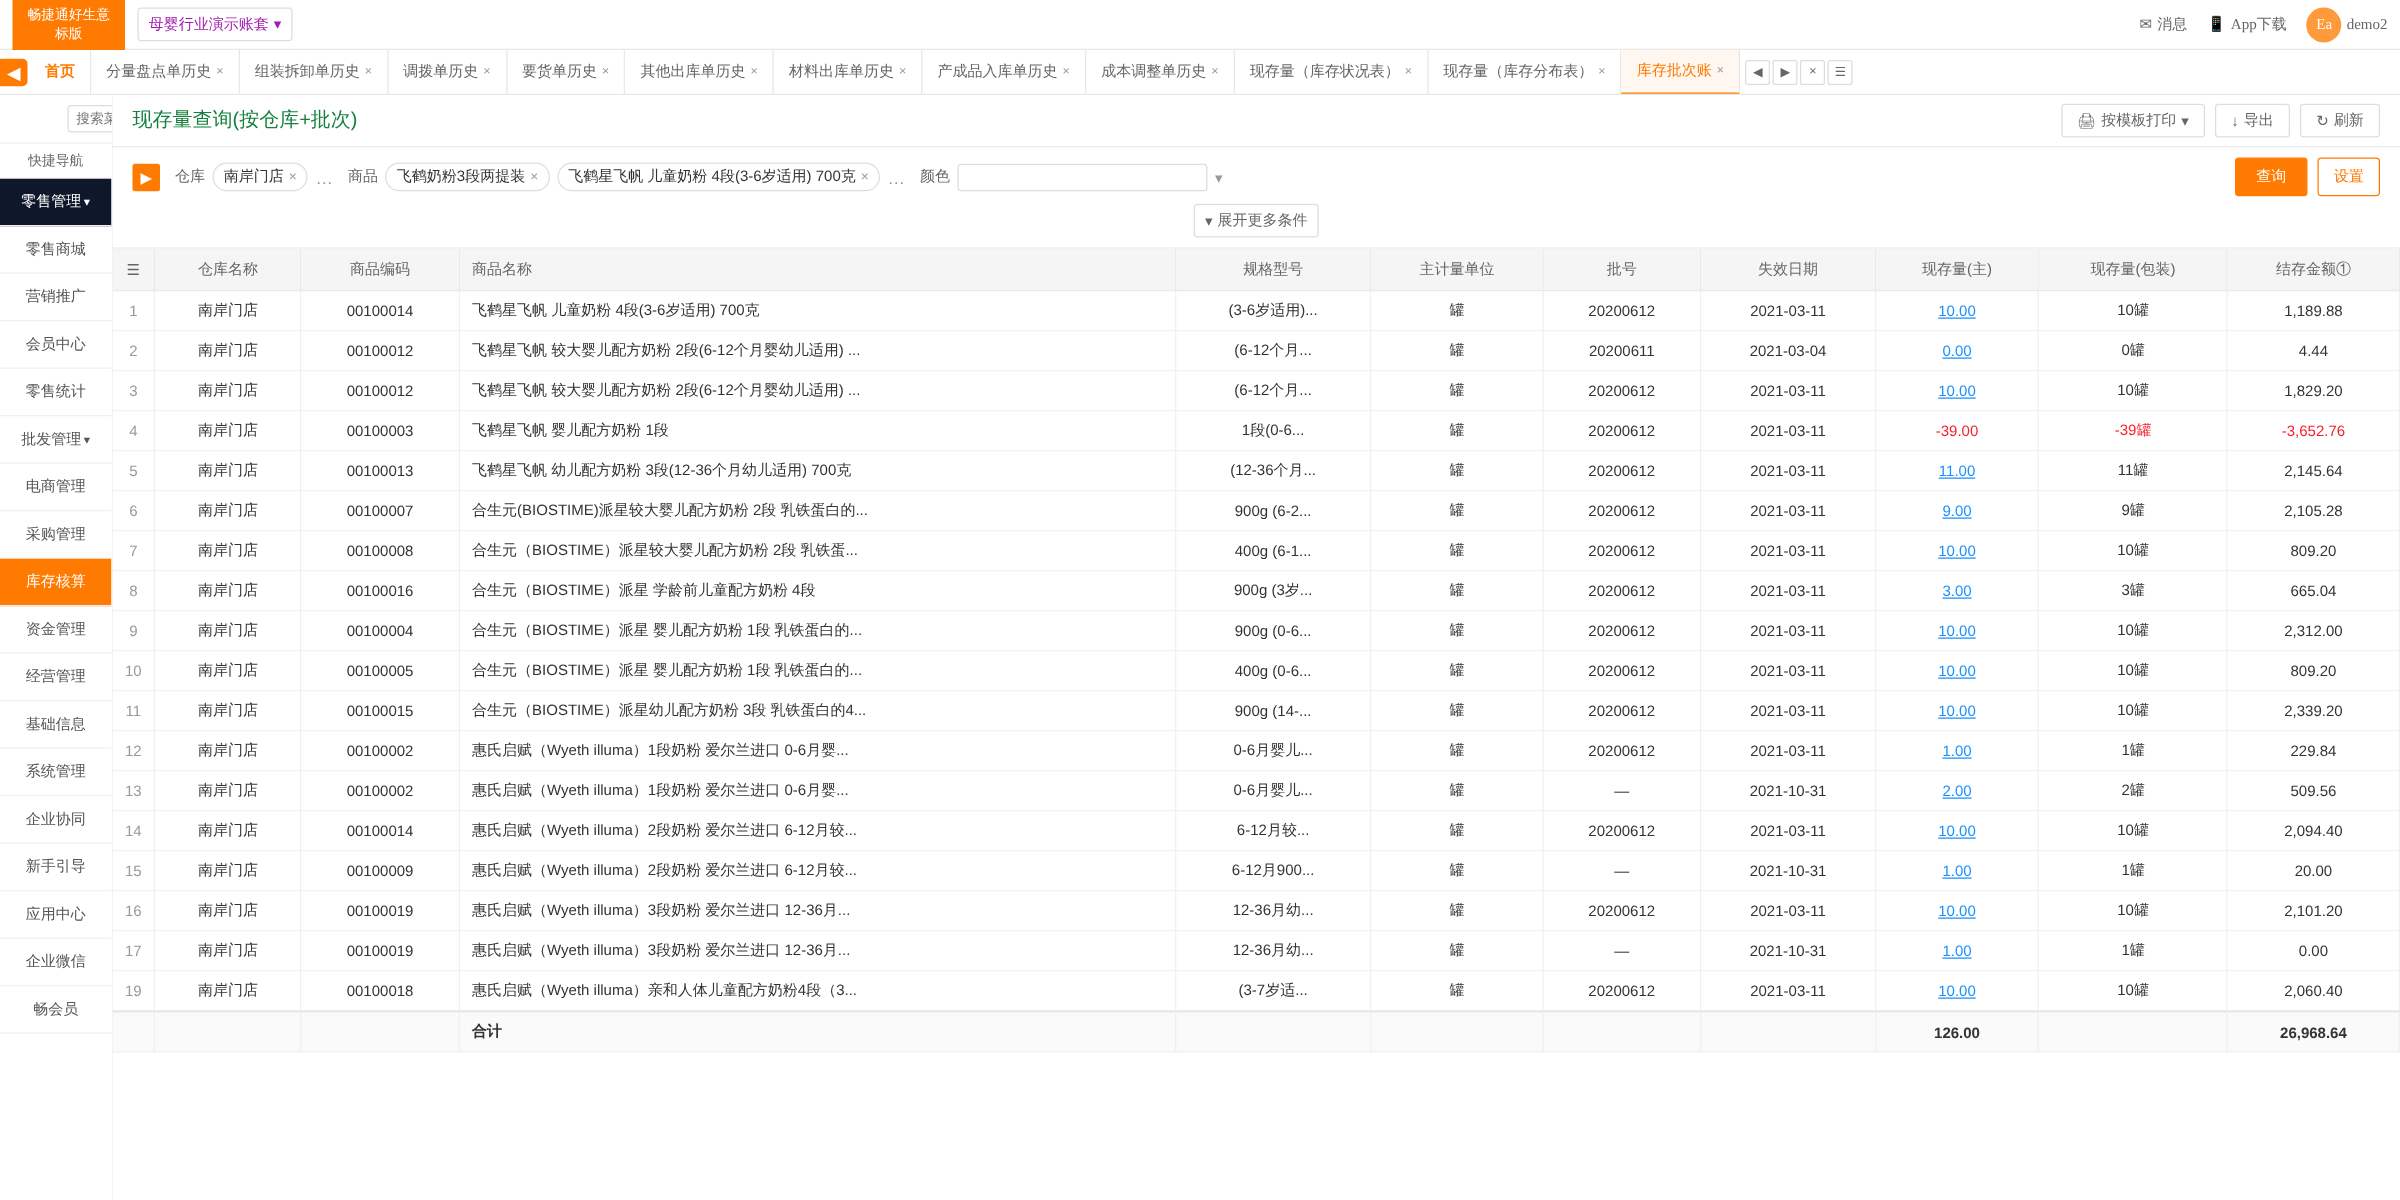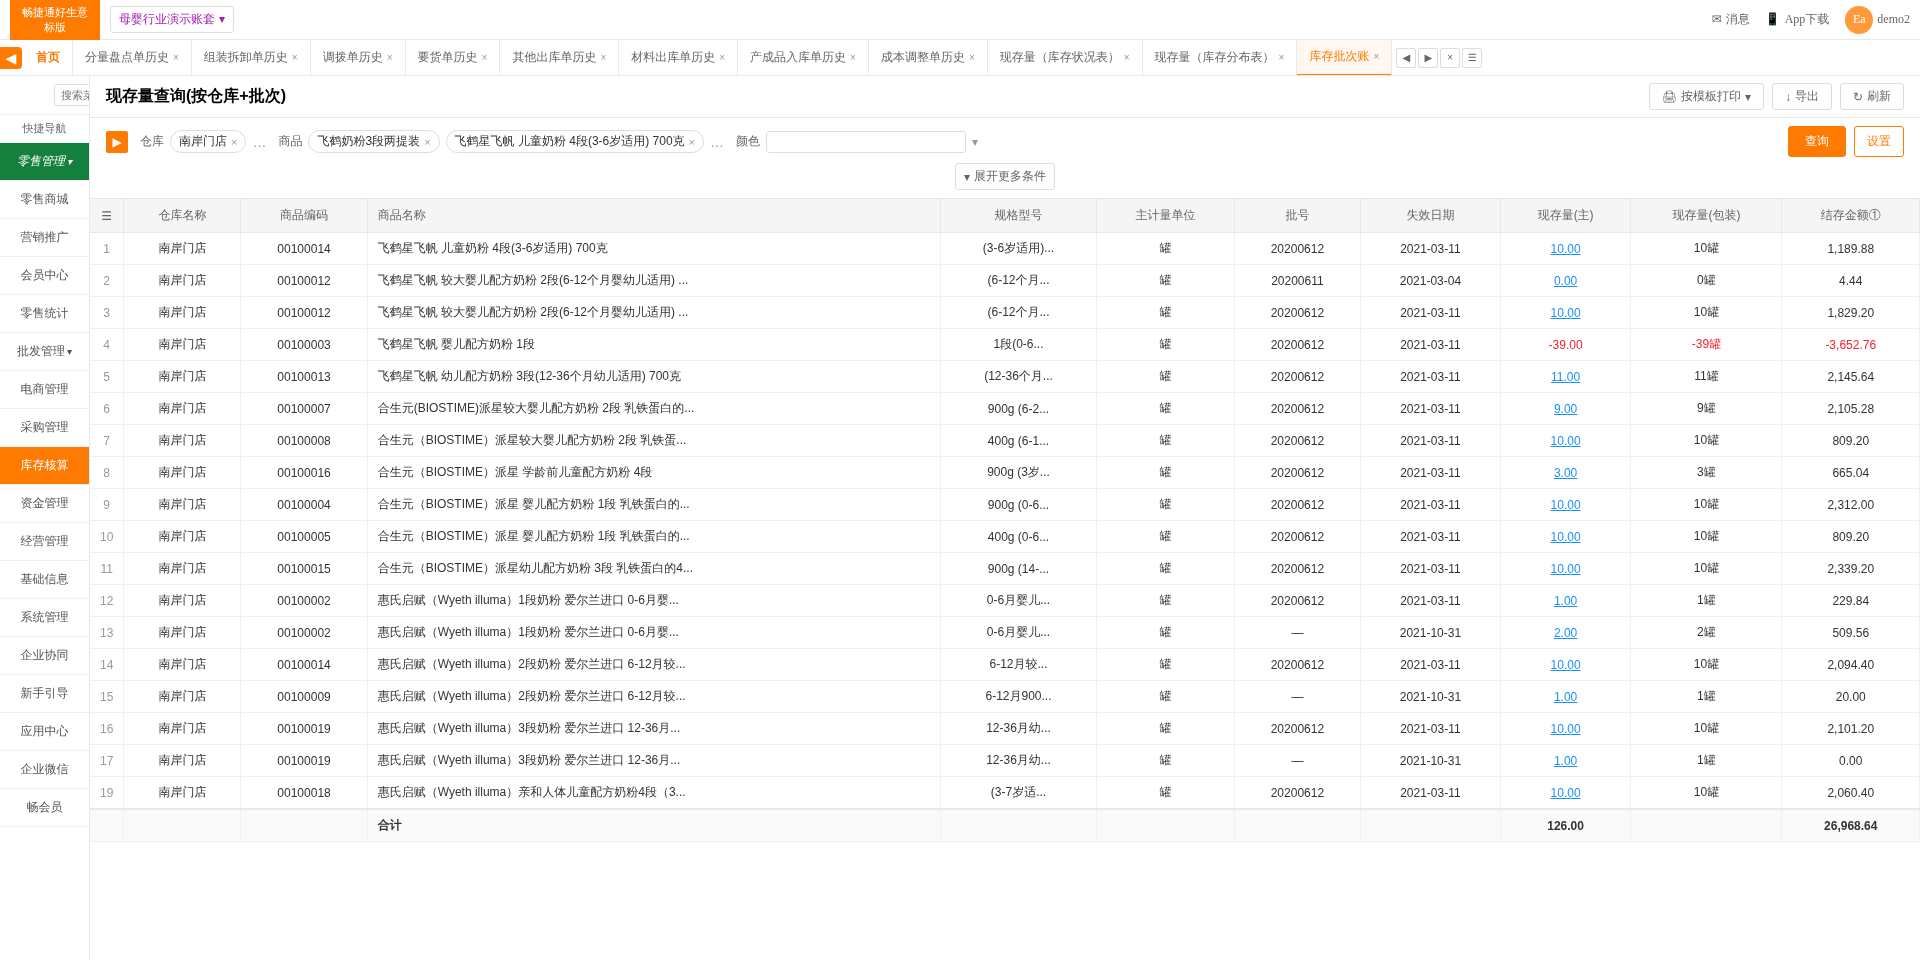--- a/index.html
+++ b/index.html
@@ -50,32 +50,32 @@
     .sidebar-search { padding: 8px 6px; border-bottom: 1px solid #f0f0f0; }
     .sidebar-search-box {
       width: 100%; border: 1px solid #ddd; border-radius: 3px; padding: 4px 6px;
       font-size: 11px; color: #999; margin-left: 48px;
     }
     .sidebar-quick { padding: 6px; border-bottom: 1px solid #f0f0f0; text-align: center; font-size: 11px; color: #666; cursor: pointer; }
     .sidebar-item {
       padding: 10px 6px; text-align: center; font-size: 12px; color: #555;
       cursor: pointer; border-bottom: 1px solid #f0f0f0; display: flex; align-items: center; justify-content: center; gap: 2px;
     }
-    .sidebar-item.active { background: #15803d; color: #fff; font-style: italic; }
+    .sidebar-item.active { background: #0f172a; color: #fff; }
     .sidebar-item .arrow { font-size: 10px; }
 
     
     .content-area { flex: 1; display: flex; flex-direction: column; overflow: hidden; }
 
     
     .page-header {
       display: flex; align-items: center; justify-content: space-between;
       padding: 8px 16px; background: #fff; border-bottom: 1px solid #e8e8e8; height: 42px;
     }
-    .page-title { font-size: 16px; font-weight: bold; color: #000000; }
+    .page-title { font-size: 16px; font-weight: normal; color: #15803d; }
     .header-actions { display: flex; align-items: center; gap: 8px; }
     .btn { padding: 4px 12px; border-radius: 3px; cursor: pointer; font-size: 12px; border: 1px solid #ddd; background: #fff; color: #666; display: flex; align-items: center; gap: 4px; }
     .btn-orange { background: #ff7a00; color: #fff; border-color: #ff7a00; padding: 6px 16px; }
     .btn-outline { border: 1px solid #ff7a00; color: #ff7a00; background: #fff; }
 
     
     .filter-area {
       background: #fff; border-bottom: 1px solid #e8e8e8; padding: 8px 16px;
     }
     .filter-row { display: flex; align-items: center; gap: 12px; flex-wrap: wrap; }

